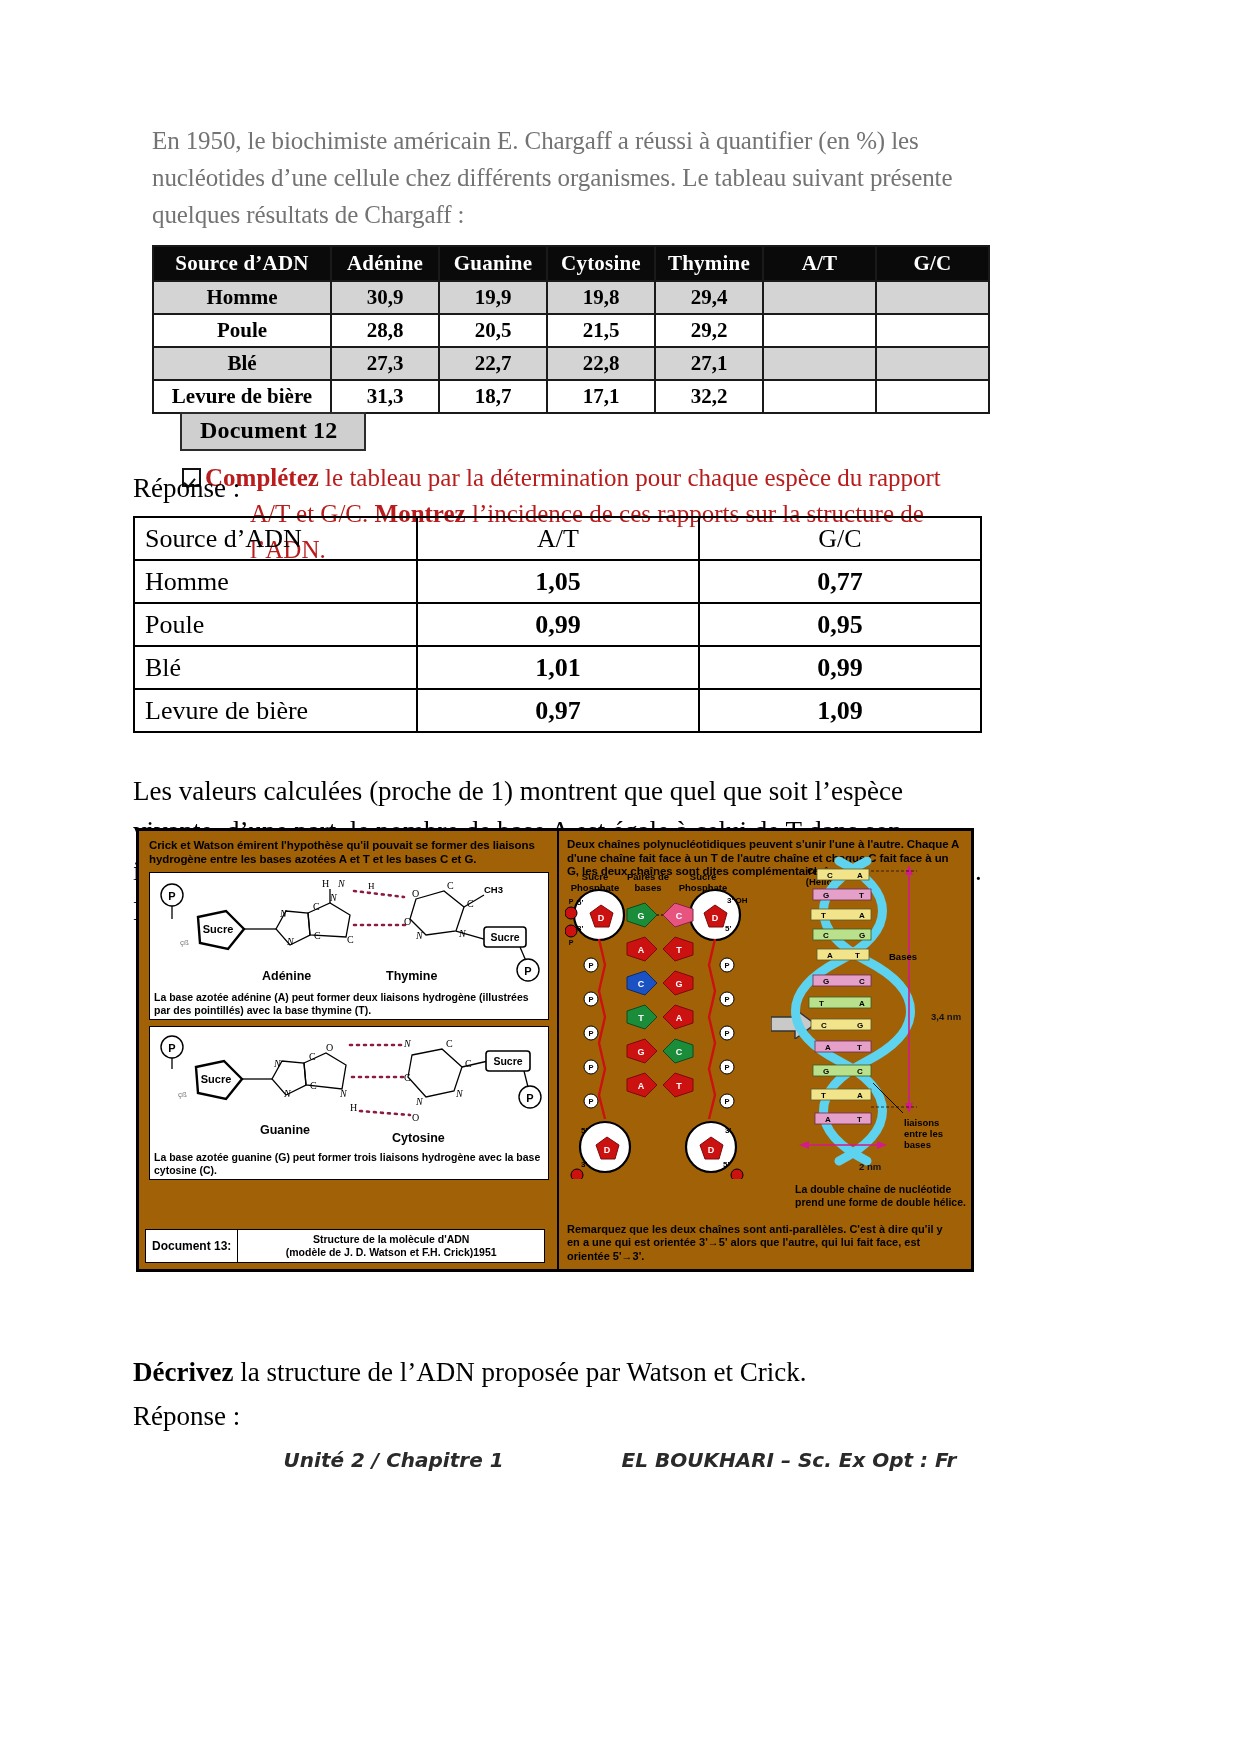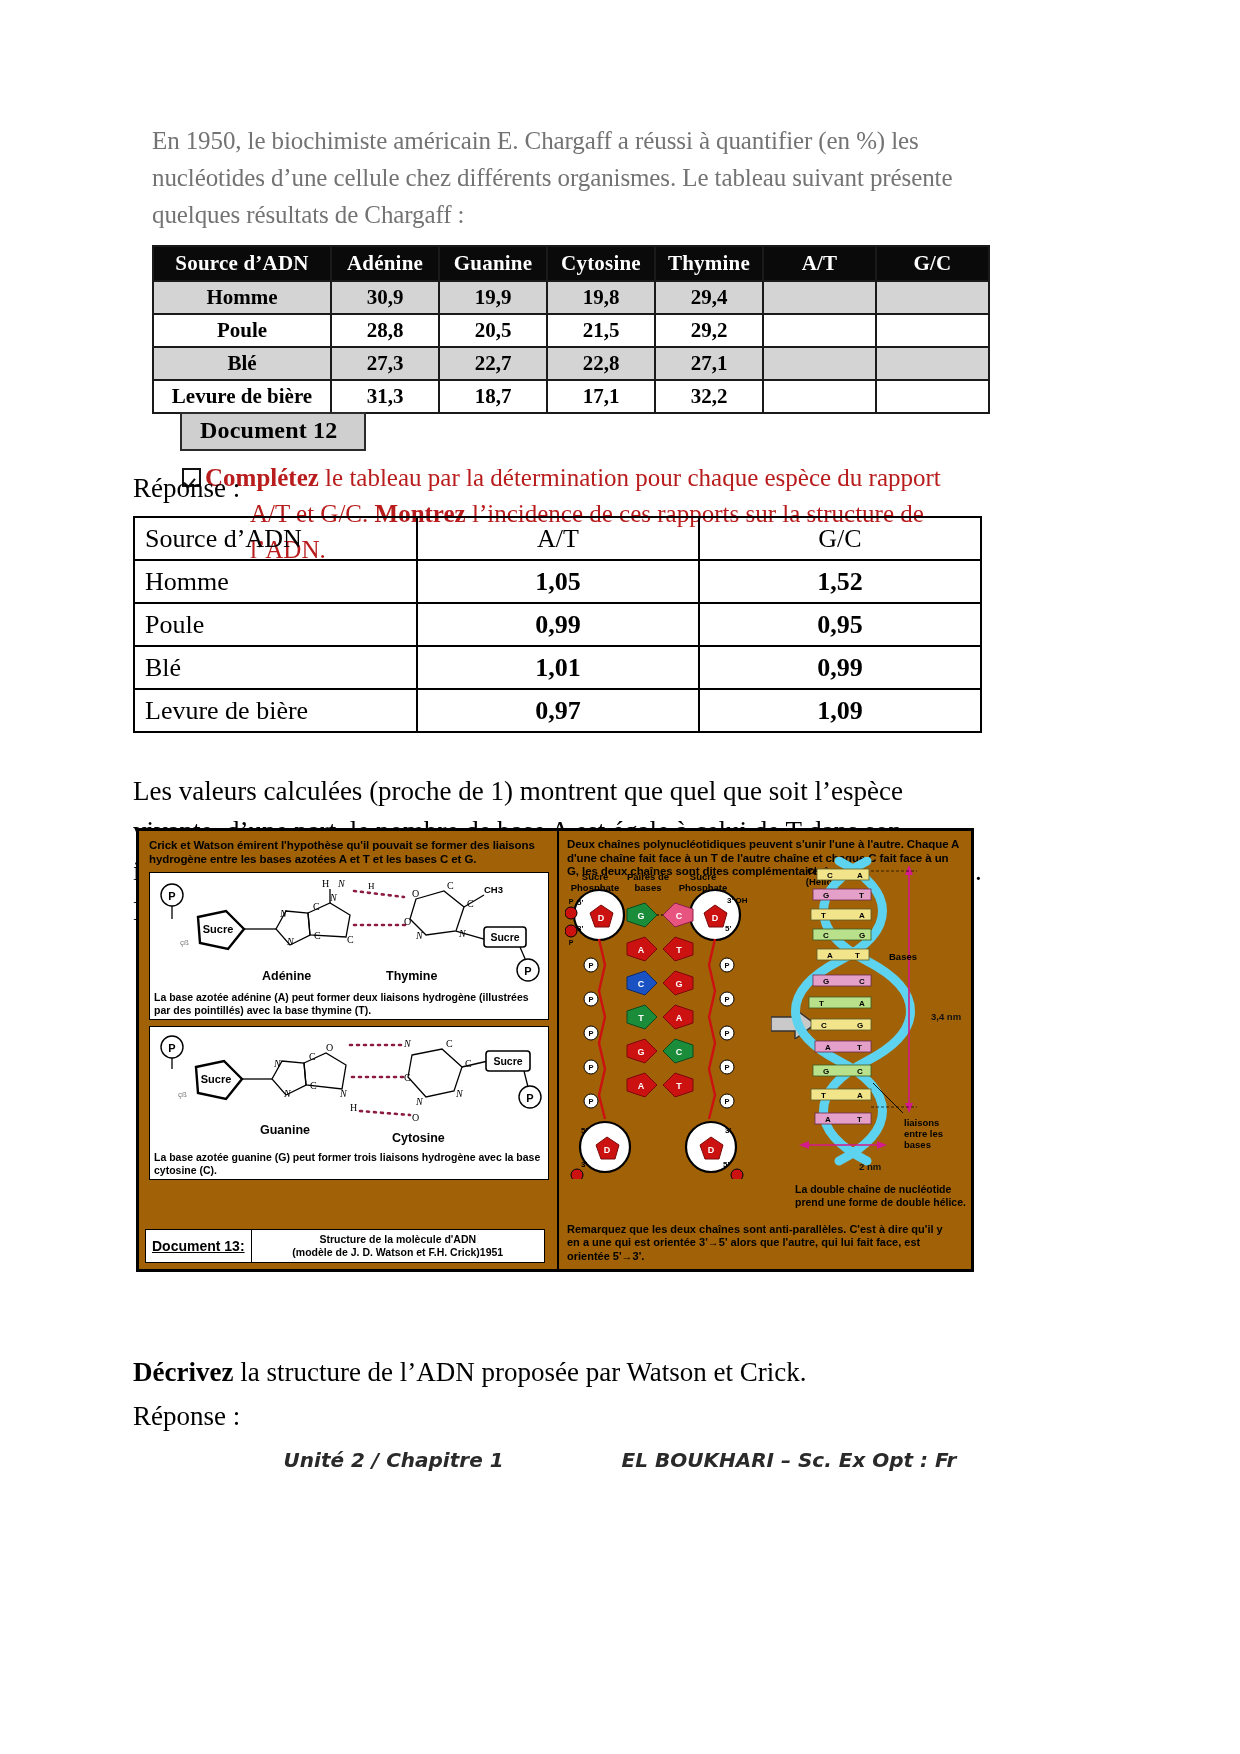--- a/index.html
+++ b/index.html
@@ -201,28 +201,27 @@
     left: 6px;
     bottom: 6px;
     border: 1.5px solid #000;
     display: flex;
     align-items: stretch;
     background: #fff;
     width: 400px;
     box-sizing: border-box;
   }
   .docbox13 .d13a {
-    font-size: 14px;
+    font-size: 12px;
     font-weight: bold;
     padding: 5px 6px;
     display: flex;
     align-items: center;
     border-right: 1.5px solid #000;
     white-space: nowrap;
-    text-decoration: underline;
   }
   .docbox13 .d13b {
     font-size: 10.5px;
     font-weight: bold;
     padding: 3px 6px;
     line-height: 13px;
     text-align: center;
     flex: 1;
   }
 
@@ -400,21 +399,21 @@
         </colgroup>
       <tbody>
         <tr class="head">
           <td class="src">Source d’ADN</td>
           <td class="val">A/T</td>
           <td class="val">G/C</td>
         </tr>
         <tr>
           <td class="src">Homme</td>
           <td class="val">1,05</td>
-          <td class="val">1,52</td>
+          <td class="val">0,77</td>
         </tr>
         <tr>
           <td class="src">Poule</td>
           <td class="val">0,99</td>
           <td class="val">0,95</td>
         </tr>
         <tr>
           <td class="src">Blé</td>
           <td class="val">1,01</td>
           <td class="val">0,99</td>

